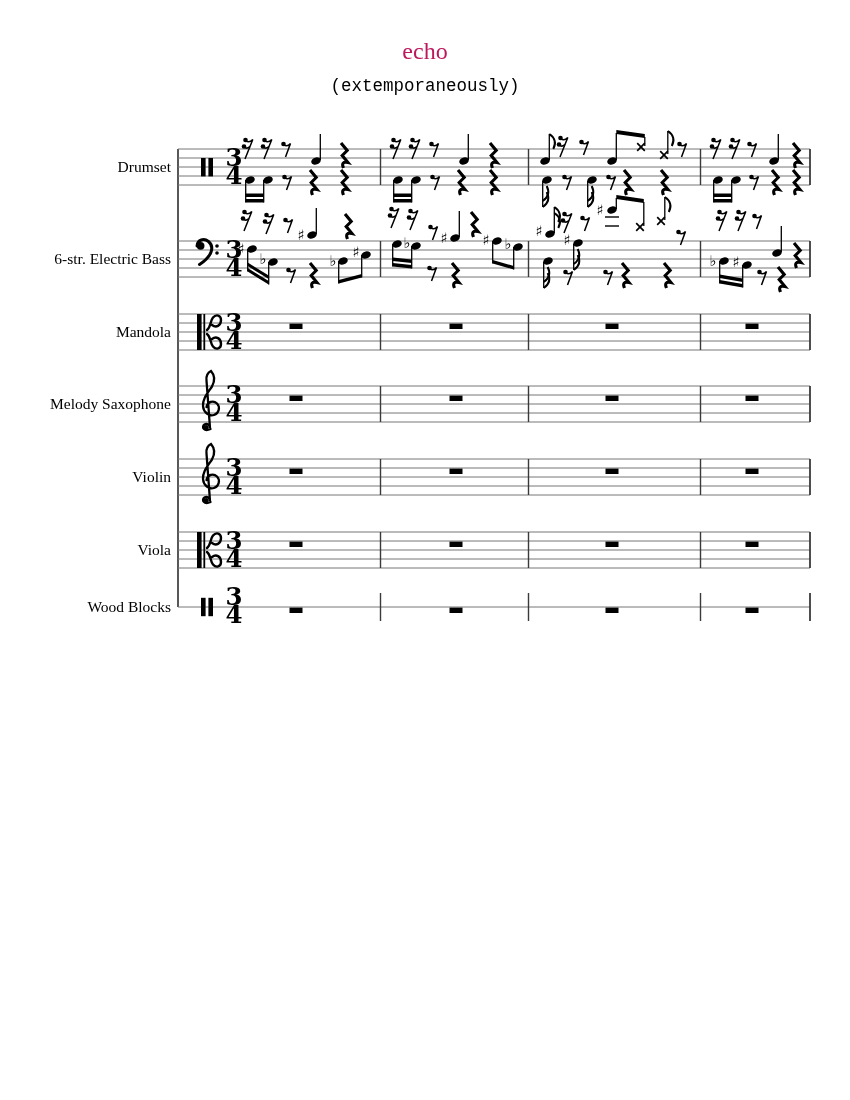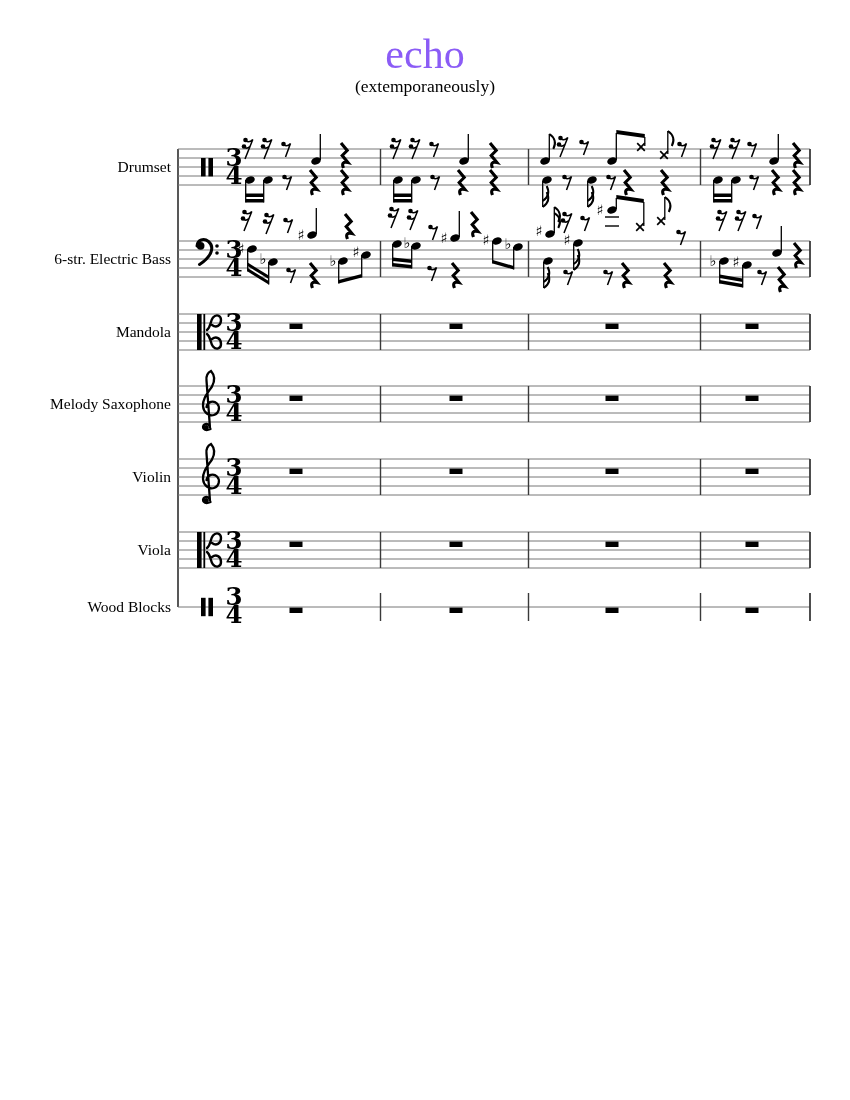--- a/index.html
+++ b/index.html
@@ -1,26 +1,26 @@
 <!DOCTYPE html>
 <html><head>
 <meta charset="utf-8">
 <style>
   html,body{margin:0;padding:0;}
   body{
     width:850px;height:1100px;background:#ffffff;position:relative;
     font-family:"Liberation Serif", serif;overflow:hidden;
   }
   .title{
-    position:absolute;top:30px;left:0;width:850px;text-align:center;
-    font-size:42px;color:#8b5cf6;
+    position:absolute;top:38px;left:0;width:850px;text-align:center;
+    font-size:24px;color:#be185d;
   }
   .subtitle{
     position:absolute;top:76px;left:0;width:850px;text-align:center;
-    font-size:17.5px;color:#000;
+    font-size:17.5px;color:#000;font-family:Liberation Mono, monospace;
   }
   svg{position:absolute;left:0;top:0;}
   svg text.inst{
     font-family:"Liberation Serif", serif;font-size:15.5px;fill:#000;
   }
   svg text.tsig{
     font-family:"DejaVu Serif", serif;font-weight:bold;font-size:24.5px;fill:#000;
   }
   svg text.accid{
     font-family:"DejaVu Sans", sans-serif;font-size:14.5px;fill:#000;

